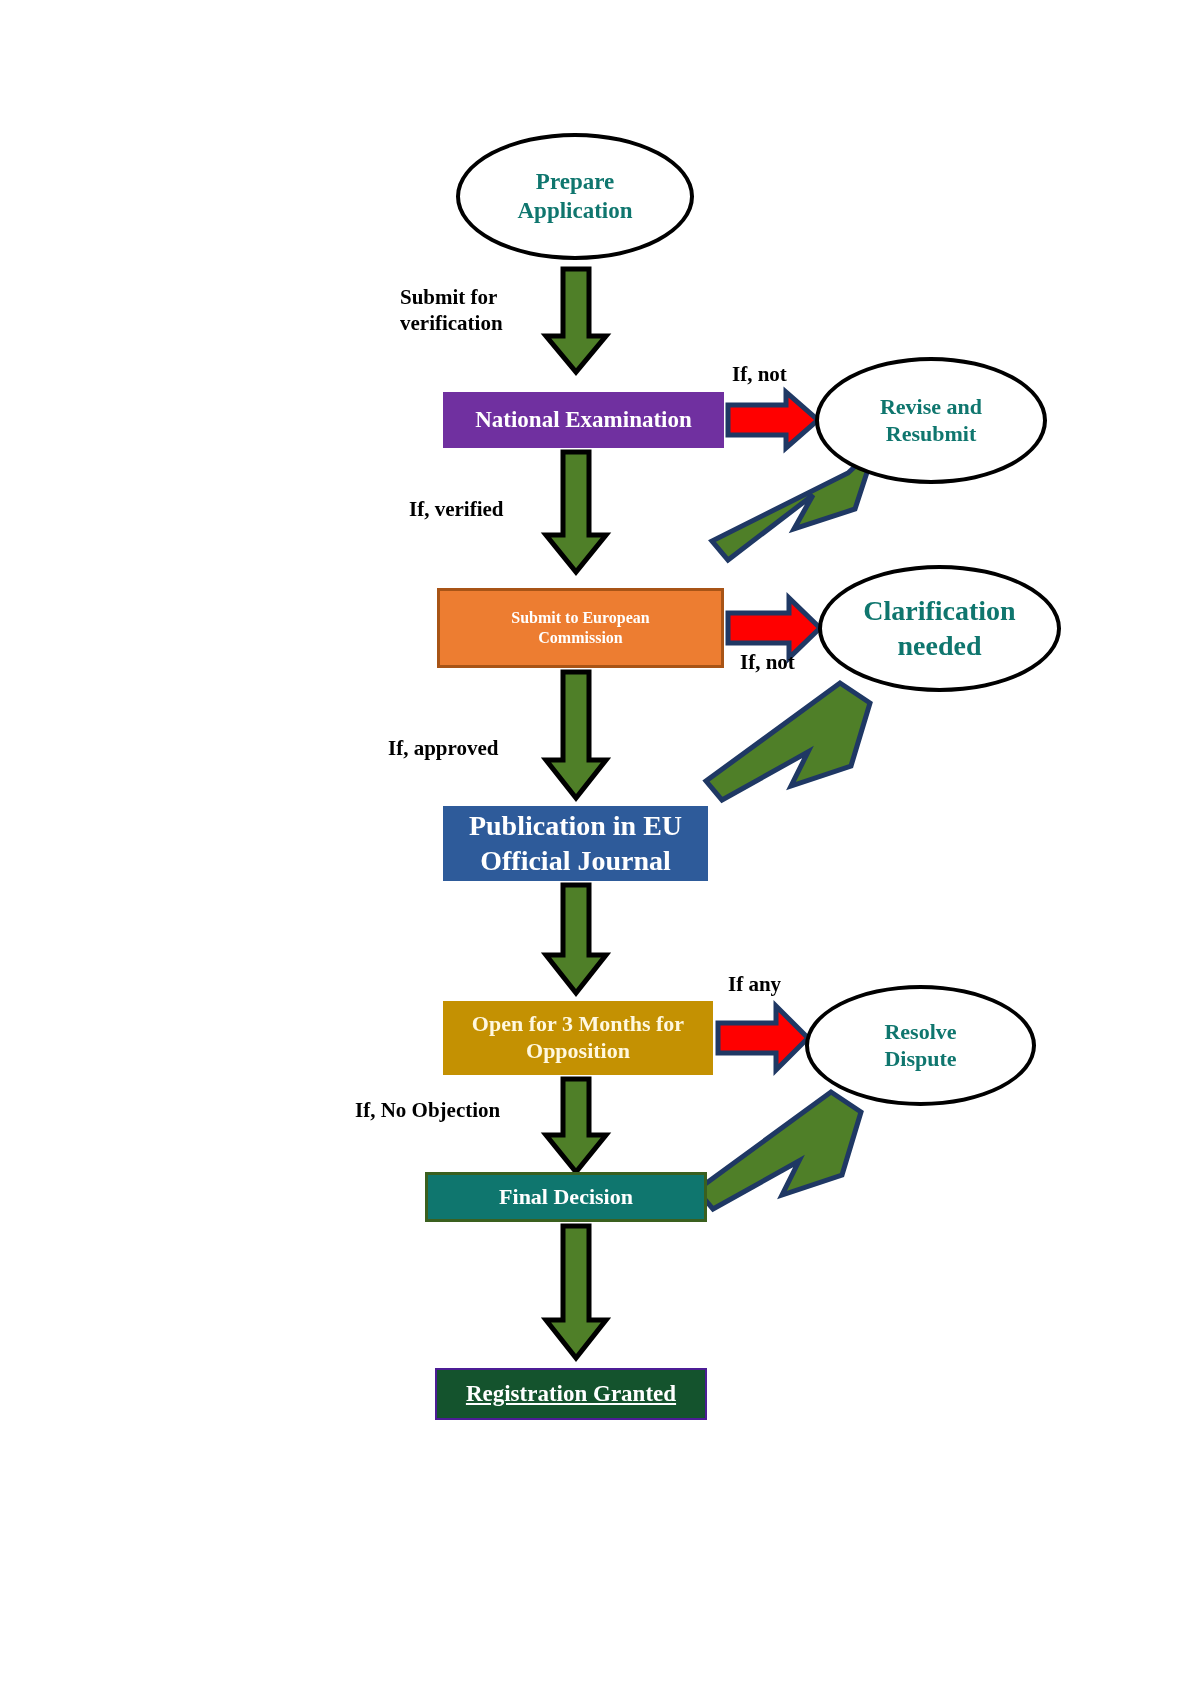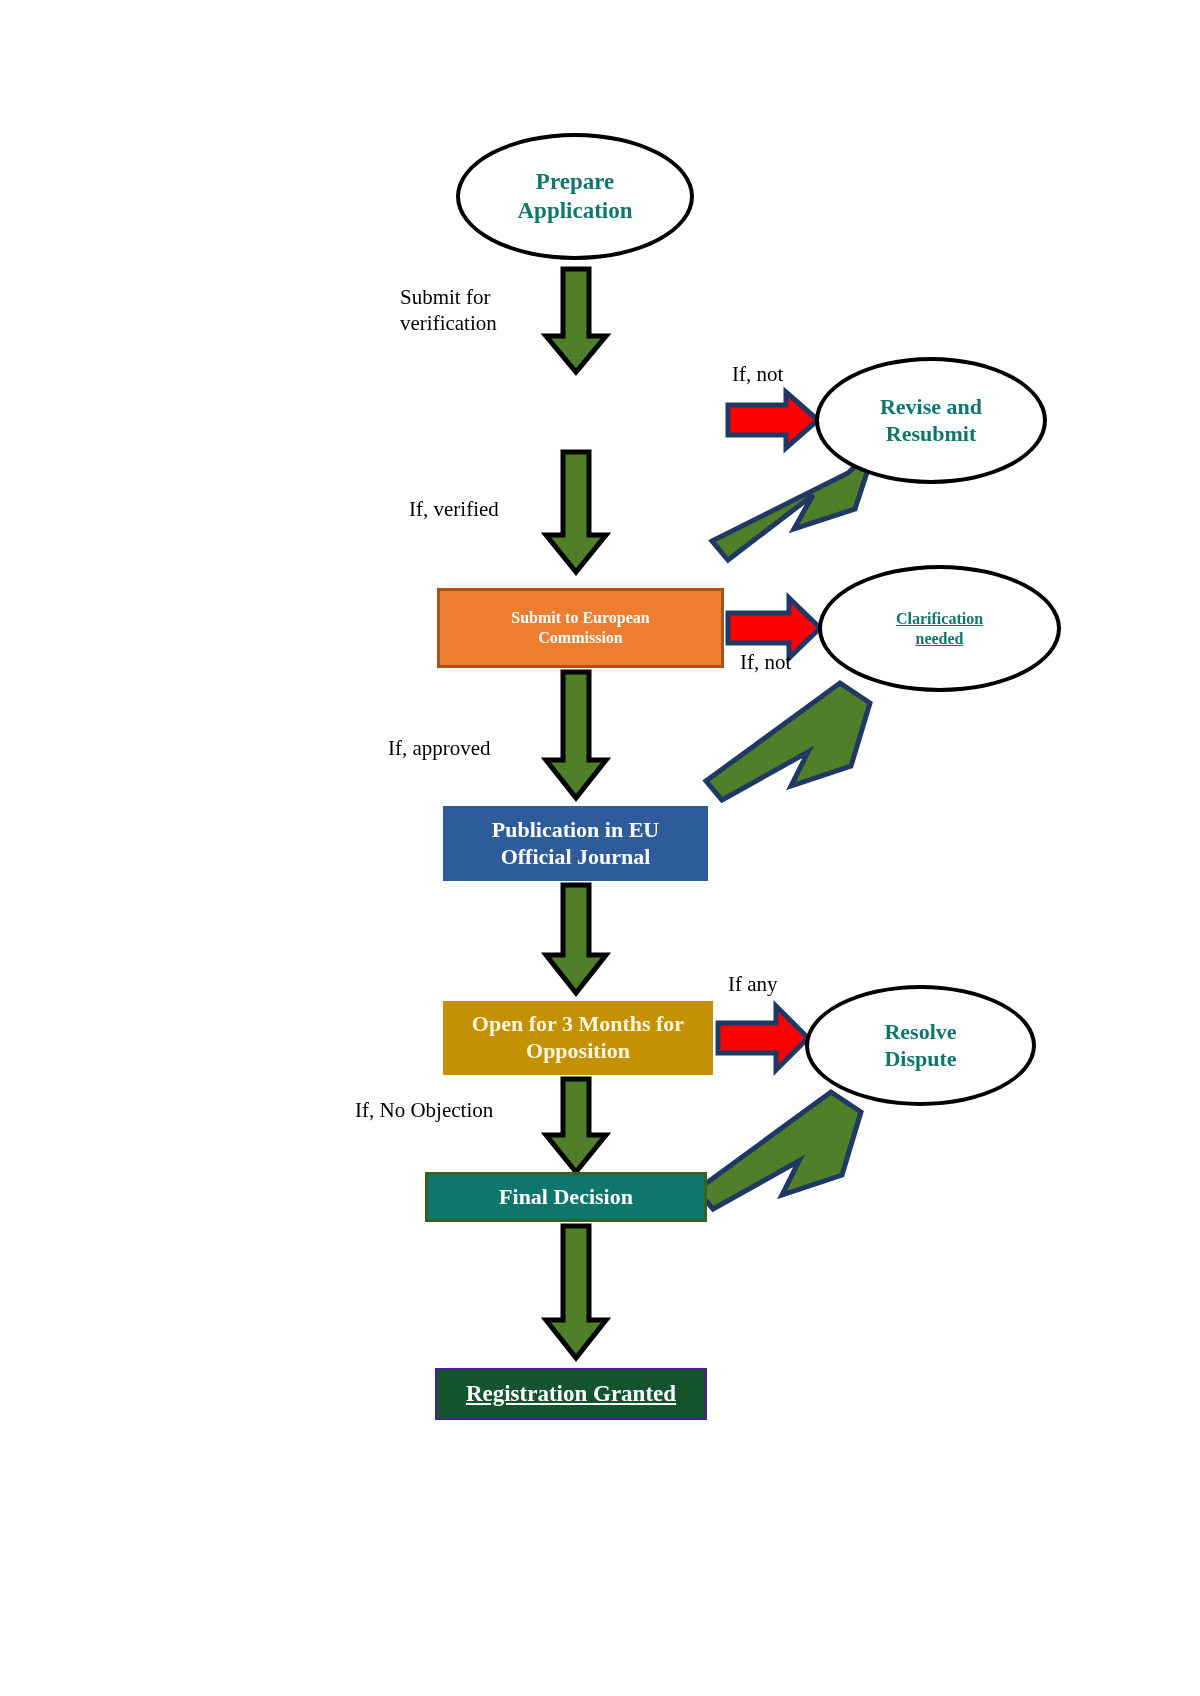--- a/index.html
+++ b/index.html
@@ -35,21 +35,21 @@
     border-radius: 50%;
     background: #ffffff;
     border: 4px solid #000000;
     color: #0f766e;
   }
   .rect {
     box-sizing: border-box;
   }
   .edge-label {
     position: absolute;
-    font-weight: normal;
+    font-weight: bold;
     color: #000000;
     text-align: left;
     line-height: 1.25;
     white-space: pre-line;
   }
   svg.arrows {
     position: absolute;
     left: 0;
     top: 0;
     width: 1200px;
@@ -86,31 +86,32 @@
 
     <polygon points="563,1079 589,1079 589,1135 606,1135 576,1172 546,1135 563,1135" fill="#4F7F28" stroke="#000000" stroke-width="5" stroke-linejoin="miter"></polygon>
 
     <polygon points="563,1226 589,1226 589,1320 606,1320 576,1358 546,1320 563,1320" fill="#4F7F28" stroke="#000000" stroke-width="5" stroke-linejoin="miter"></polygon>
 
   </svg>
 
   <div class="node ellipse" style="left:456px; top:133px; width:238px; height:127px; font-size:23px;">Prepare
 Application</div>
 
+  <div class="node rect" style="left:443px; top:392px; width:281px; height:56px; font-size:23px; background:#7030A0; color:#FFFFFF;">National Examination</div>
 
   <div class="node ellipse" style="left:815px; top:357px; width:232px; height:127px; font-size:22px;">Revise and
 Resubmit</div>
 
   <div class="node rect" style="left:437px; top:588px; width:287px; height:80px; font-size:16px; background:#ED7D31; color:#FFFFFF; border:3px solid #A85416;">Submit to European
 Commission</div>
 
-  <div class="node ellipse" style="left:818px; top:565px; width:243px; height:127px; font-size:16px;text-decoration:underline;">Clarification
+  <div class="node ellipse" style="left:818px; top:565px; width:243px; height:127px; font-size:28px;">Clarification
 needed</div>
 
-  <div class="node rect" style="left:443px; top:806px; width:265px; height:75px; font-size:22px; background:#2E5B9A; color:#FFFFFF;">Publication in EU
+  <div class="node rect" style="left:443px; top:806px; width:265px; height:75px; font-size:28px; background:#2E5B9A; color:#FFFFFF;">Publication in EU
 Official Journal</div>
 
   <div class="node rect" style="left:443px; top:1001px; width:270px; height:74px; font-size:22px; background:#C49102; color:#FFF8E0;text-align:center;">Open for 3 Months for
 Opposition</div>
 
   <div class="node ellipse" style="left:805px; top:985px; width:231px; height:121px; font-size:22px;">Resolve
 Dispute</div>
 
   <div class="node rect" style="left:425px; top:1172px; width:282px; height:50px; font-size:22px; background:#0f766e; color:#FFFFFF; border:3px solid #3A601F;">Final Decision</div>
 

